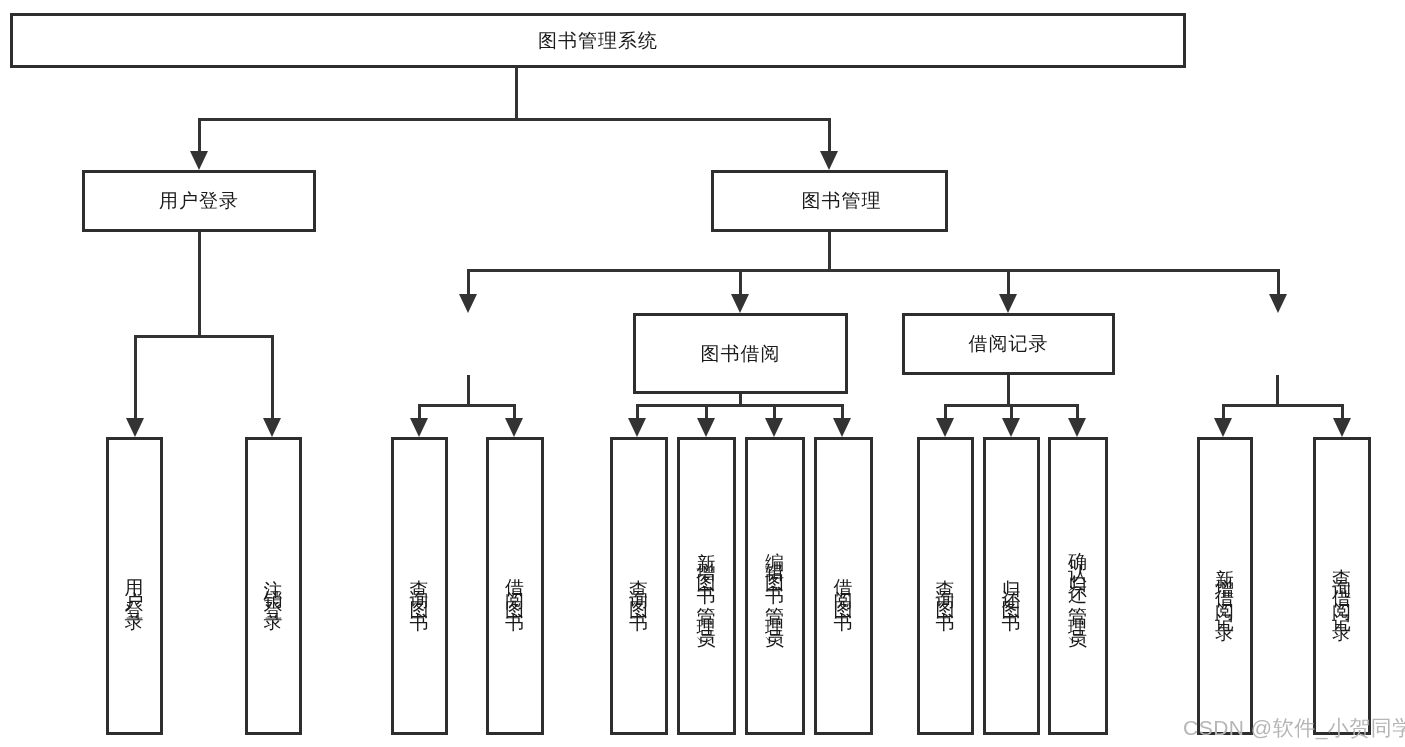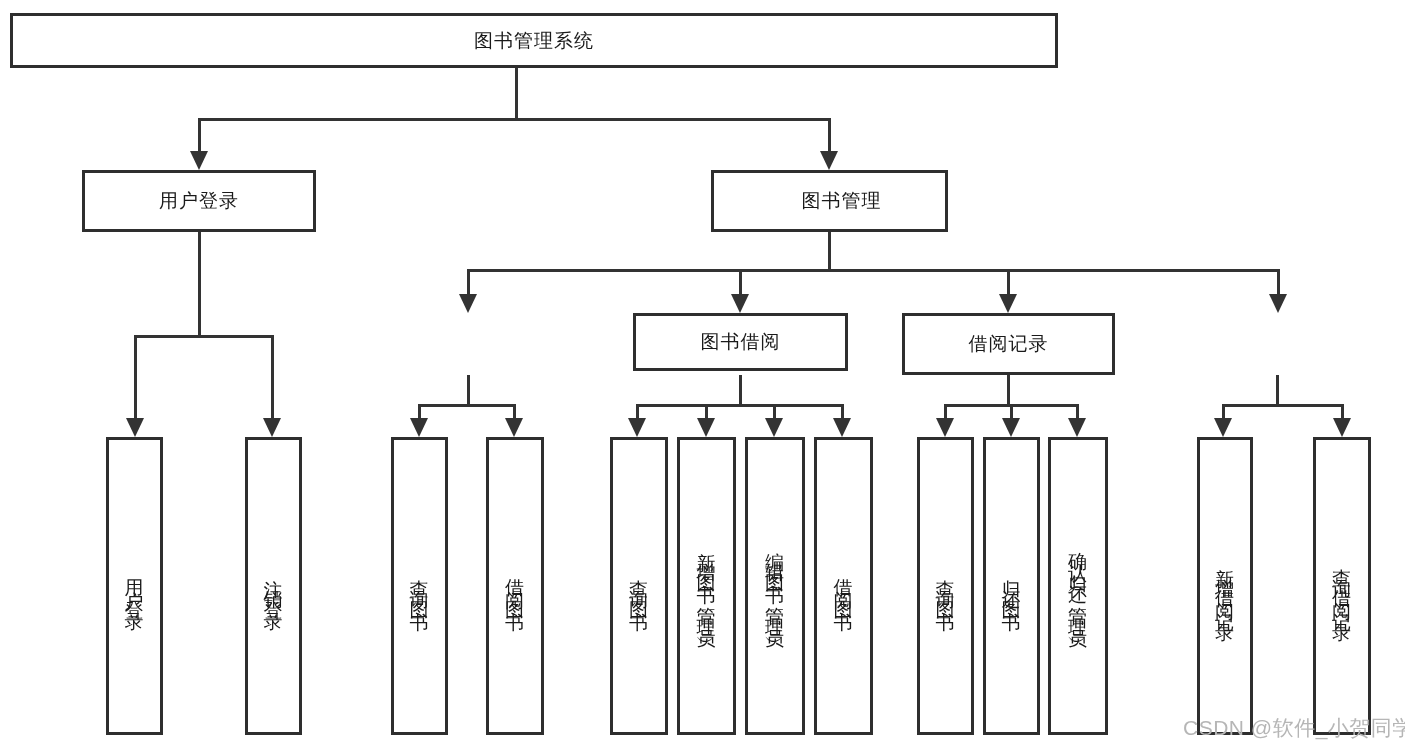--- a/index.html
+++ b/index.html
@@ -26,21 +26,21 @@
   #watermark{
     position:absolute;left:1183px;top:714px;z-index:5;
     font-size:21px;color:#b6b6b6;letter-spacing:0.5px;white-space:nowrap;
   }
 </style>
 </head>
 <body>
 
 <div id="canvas">
 
-  <div class="box" style="left:10px;top:13px;width:1048px;height:55px;">
+  <div class="box" style="left:10px;top:13px;width:1176px;height:55px;">
     <span>图书管理系统</span>
   </div>
 
   <div class="vl" style="left:515px;top:68px;height:52px;"></div>
   <div class="hl" style="left:198px;top:118px;width:633px;"></div>
   <div class="vl" style="left:198px;top:118px;height:35px;"></div>
   <div class="arr" style="left:190px;top:151px;"></div>
   <div class="vl" style="left:828px;top:118px;height:35px;"></div>
   <div class="arr" style="left:820px;top:151px;"></div>
 
@@ -62,21 +62,21 @@
   <div class="hl" style="left:467px;top:269px;width:813px;"></div>
   <div class="vl" style="left:467px;top:269px;height:27px;"></div>
   <div class="arr" style="left:459px;top:294px;"></div>
   <div class="vl" style="left:739px;top:269px;height:27px;"></div>
   <div class="arr" style="left:731px;top:294px;"></div>
   <div class="vl" style="left:1007px;top:269px;height:27px;"></div>
   <div class="arr" style="left:999px;top:294px;"></div>
   <div class="vl" style="left:1277px;top:269px;height:27px;"></div>
   <div class="arr" style="left:1269px;top:294px;"></div>
 
-  <div class="box" style="left:633px;top:313px;width:215px;height:58px;">
+  <div class="box" style="left:633px;top:313px;width:215px;height:81px;">
     <span>图书借阅</span>
   </div>
   <div class="box" style="left:902px;top:313px;width:213px;height:62px;">
     <span>借阅记录</span>
   </div>
 
   <div class="vl" style="left:467px;top:375px;height:32px;"></div>
   <div class="hl" style="left:418px;top:404px;width:98px;"></div>
   <div class="vl" style="left:418px;top:404px;height:16px;"></div>
   <div class="arr" style="left:410px;top:418px;"></div>

